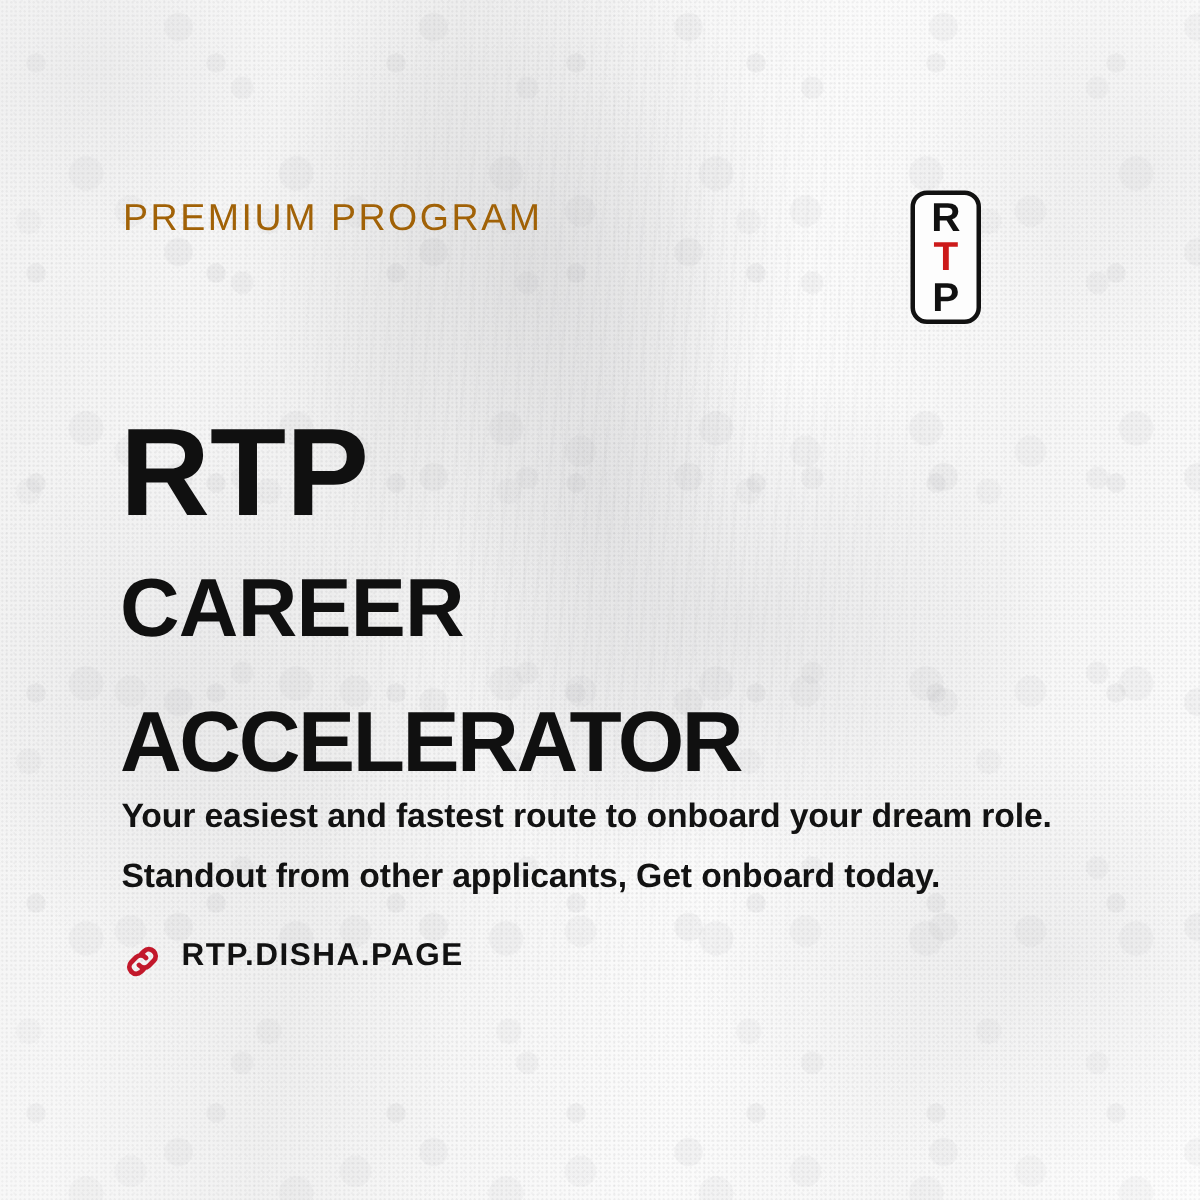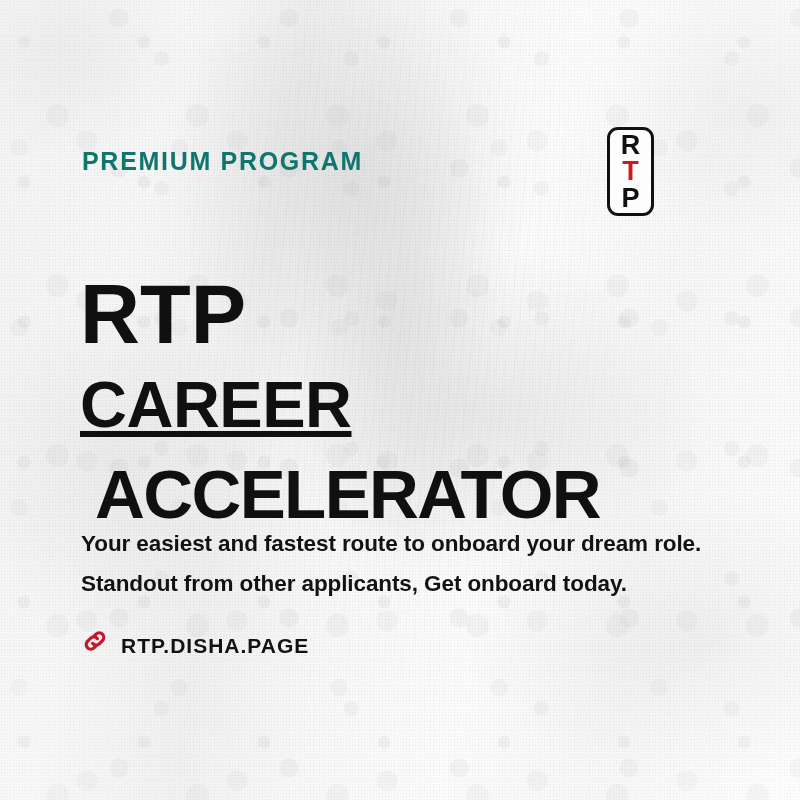--- a/index.html
+++ b/index.html
@@ -97,25 +97,25 @@
 
   
   .content {
     position: absolute;
     inset: 0;
   }
 
   .eyebrow {
     position: absolute;
     left: 82px;
-    top: 149px;
+    top: 133px;
     font-size: 25px;
-    font-weight: 700;
+    font-weight: 400;
     letter-spacing: 1.7px;
-    color: #0f766e;
+    color: #a16207;
     line-height: 1;
     white-space: nowrap;
   }
 
   
   .logo {
     position: absolute;
     left: 607px;
     top: 127px;
     width: 47px;
@@ -152,22 +152,22 @@
     font-weight: 700;
     line-height: 90px;
     letter-spacing: -0.5px;
     color: #101010;
     white-space: nowrap;
     transform: scaleX(1.0);
     transform-origin: left center;
     font-family: "Liberation Sans", sans-serif;
   }
   .headline-line.l1 { font-size: 83px; letter-spacing: 0px; margin-top: 44px; }
-  .headline-line.l2 { font-size: 65px; letter-spacing: -0.5px; text-decoration: underline; }
-  .headline-line.l3 { font-size: 69px; letter-spacing: -1.6px; margin-left: 15px; }
+  .headline-line.l2 { font-size: 55px; letter-spacing: -0.5px; }
+  .headline-line.l3 { font-size: 57px; letter-spacing: -1.6px; }
 
   
   .subtitle {
     position: absolute;
     left: 81px;
     top: 524px;
     width: 690px;
   }
   .subtitle-line {
     display: block;
@@ -179,21 +179,21 @@
     white-space: nowrap;
     font-family: "Liberation Sans", sans-serif;
   }
 
   
   .link-row {
     position: absolute;
     left: 80px;
     top: 626px;
     display: flex;
-    align-items: flex-end;
+    align-items: flex-start;
     gap: 11px;
     cursor: pointer;
   }
   .link-icon {
     width: 30px;
     height: 30px;
     display: block;
     flex: 0 0 auto;
   }
   .link-text {

